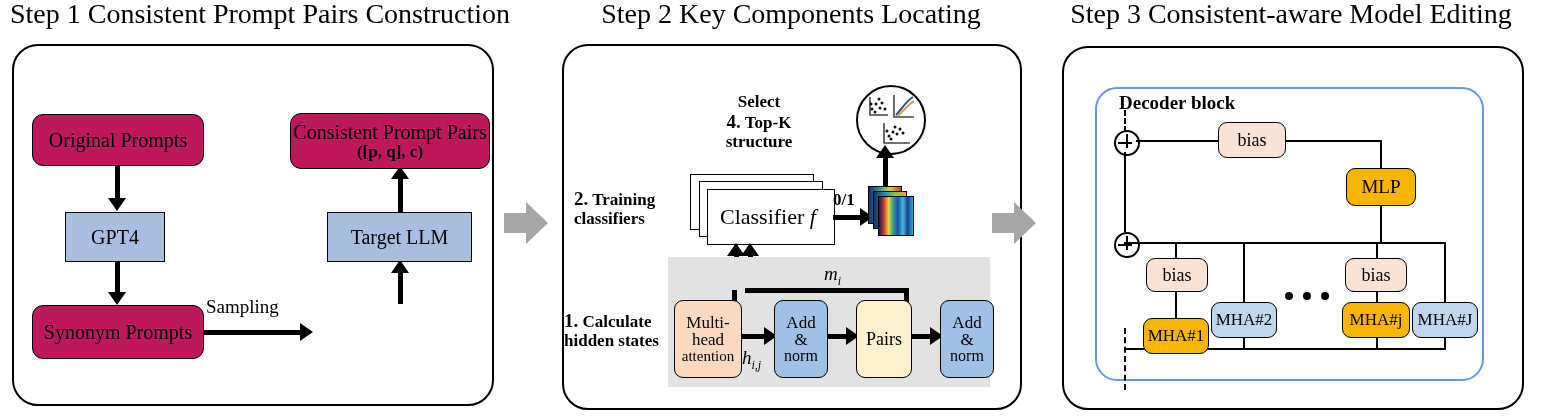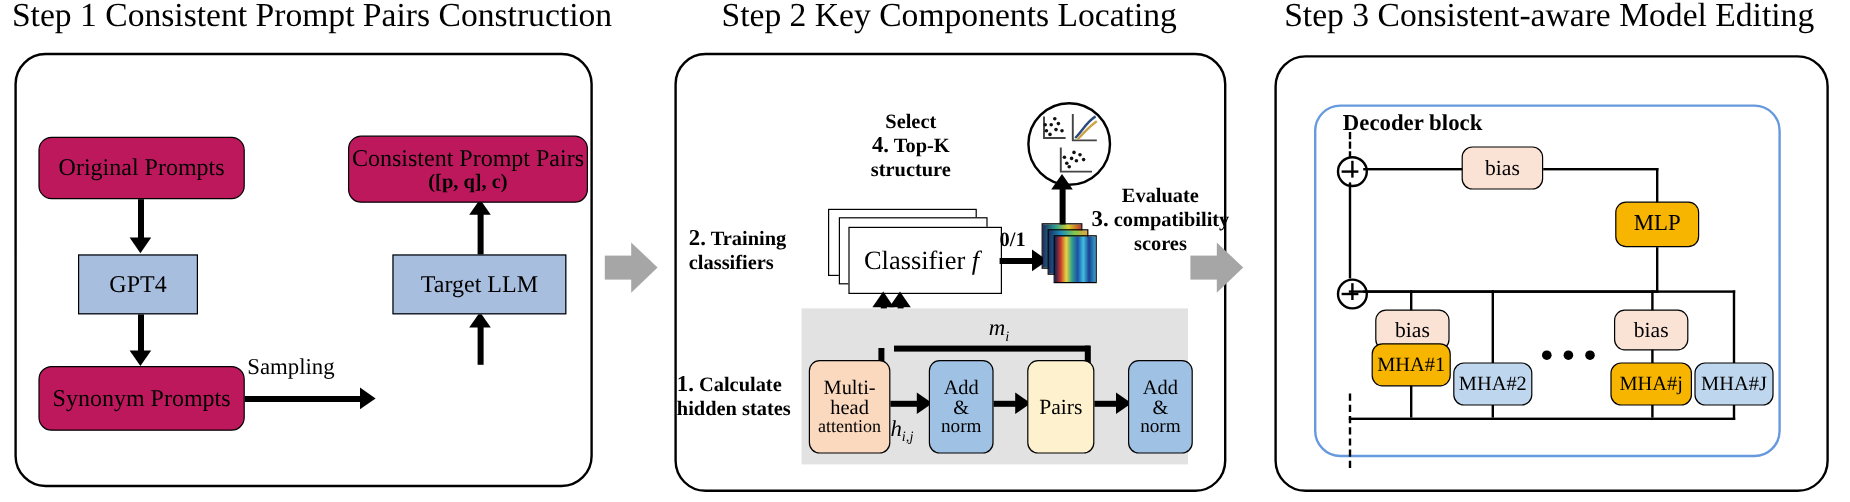--- a/index.html
+++ b/index.html
@@ -185,26 +185,20 @@
           <circle cx="37" cy="40" r="1.5"></circle>
         <circle cx="45" cy="46" r="1.5"></circle>
           <circle cx="29" cy="44" r="1.5"></circle>
       </g>
     </svg>
   </div>
 
   <div class="vline" style="left:331px;top:155px;height:36px;"></div>
   <div class="arrow-head ah-up" style="left:324px;top:145px;"></div>
 
-  <div class="num-label" style="left:356px;top:153px;text-align:center;width:118px;">
-    <span>Evaluate</span><br>
-    <span class="nm">3.</span>
-    <span>compatibility</span><br>
-    <span>scores</span>
-  </div>
 
   <div class="num-label" style="left:22px;top:188px;width:120px;">
     <span class="nm">2.</span>
     <span>Training</span><br>
     <span>classifiers</span>
   </div>
 
   <div class="stack-card" style="left:138px;top:174px;width:122px;height:54px;"></div>
   <div class="stack-card" style="left:147px;top:181px;width:122px;height:54px;"></div>
   <div class="stack-card" style="left:155px;top:189px;width:126px;height:54px;"></div>
@@ -314,21 +308,21 @@
   <div class="thin-h" style="left:84px;top:242px;width:258px;"></div>
 
   <div class="thin-h" style="left:96px;top:242px;width:310px;"></div>
   <div class="thin-h" style="left:84px;top:348px;width:322px;"></div>
   <div class="thin-v" style="left:404px;top:242px;height:108px;"></div>
 
   <div class="thin-v" style="left:135px;top:242px;height:106px;"></div>
   <div class="node pinkbox" style="left:106px;top:258px;width:62px;height:34px;">
     <span class="biastxt">bias</span>
   </div>
-  <div class="node orangebox" style="left:103px;top:286px;width:66px;height:36px;">
+  <div class="node orangebox" style="left:103px;top:318px;width:66px;height:36px;">
     <span class="mhatxt">MHA#1</span>
   </div>
 
   <div class="thin-v" style="left:203px;top:242px;height:106px;"></div>
   <div class="node lightbluebox" style="left:171px;top:302px;width:66px;height:36px;">
     <span class="mhatxt">MHA#2</span>
   </div>
 
   <div class="dot" style="left:245px;top:292px;"></div>
   <div class="dot" style="left:263px;top:292px;"></div>

